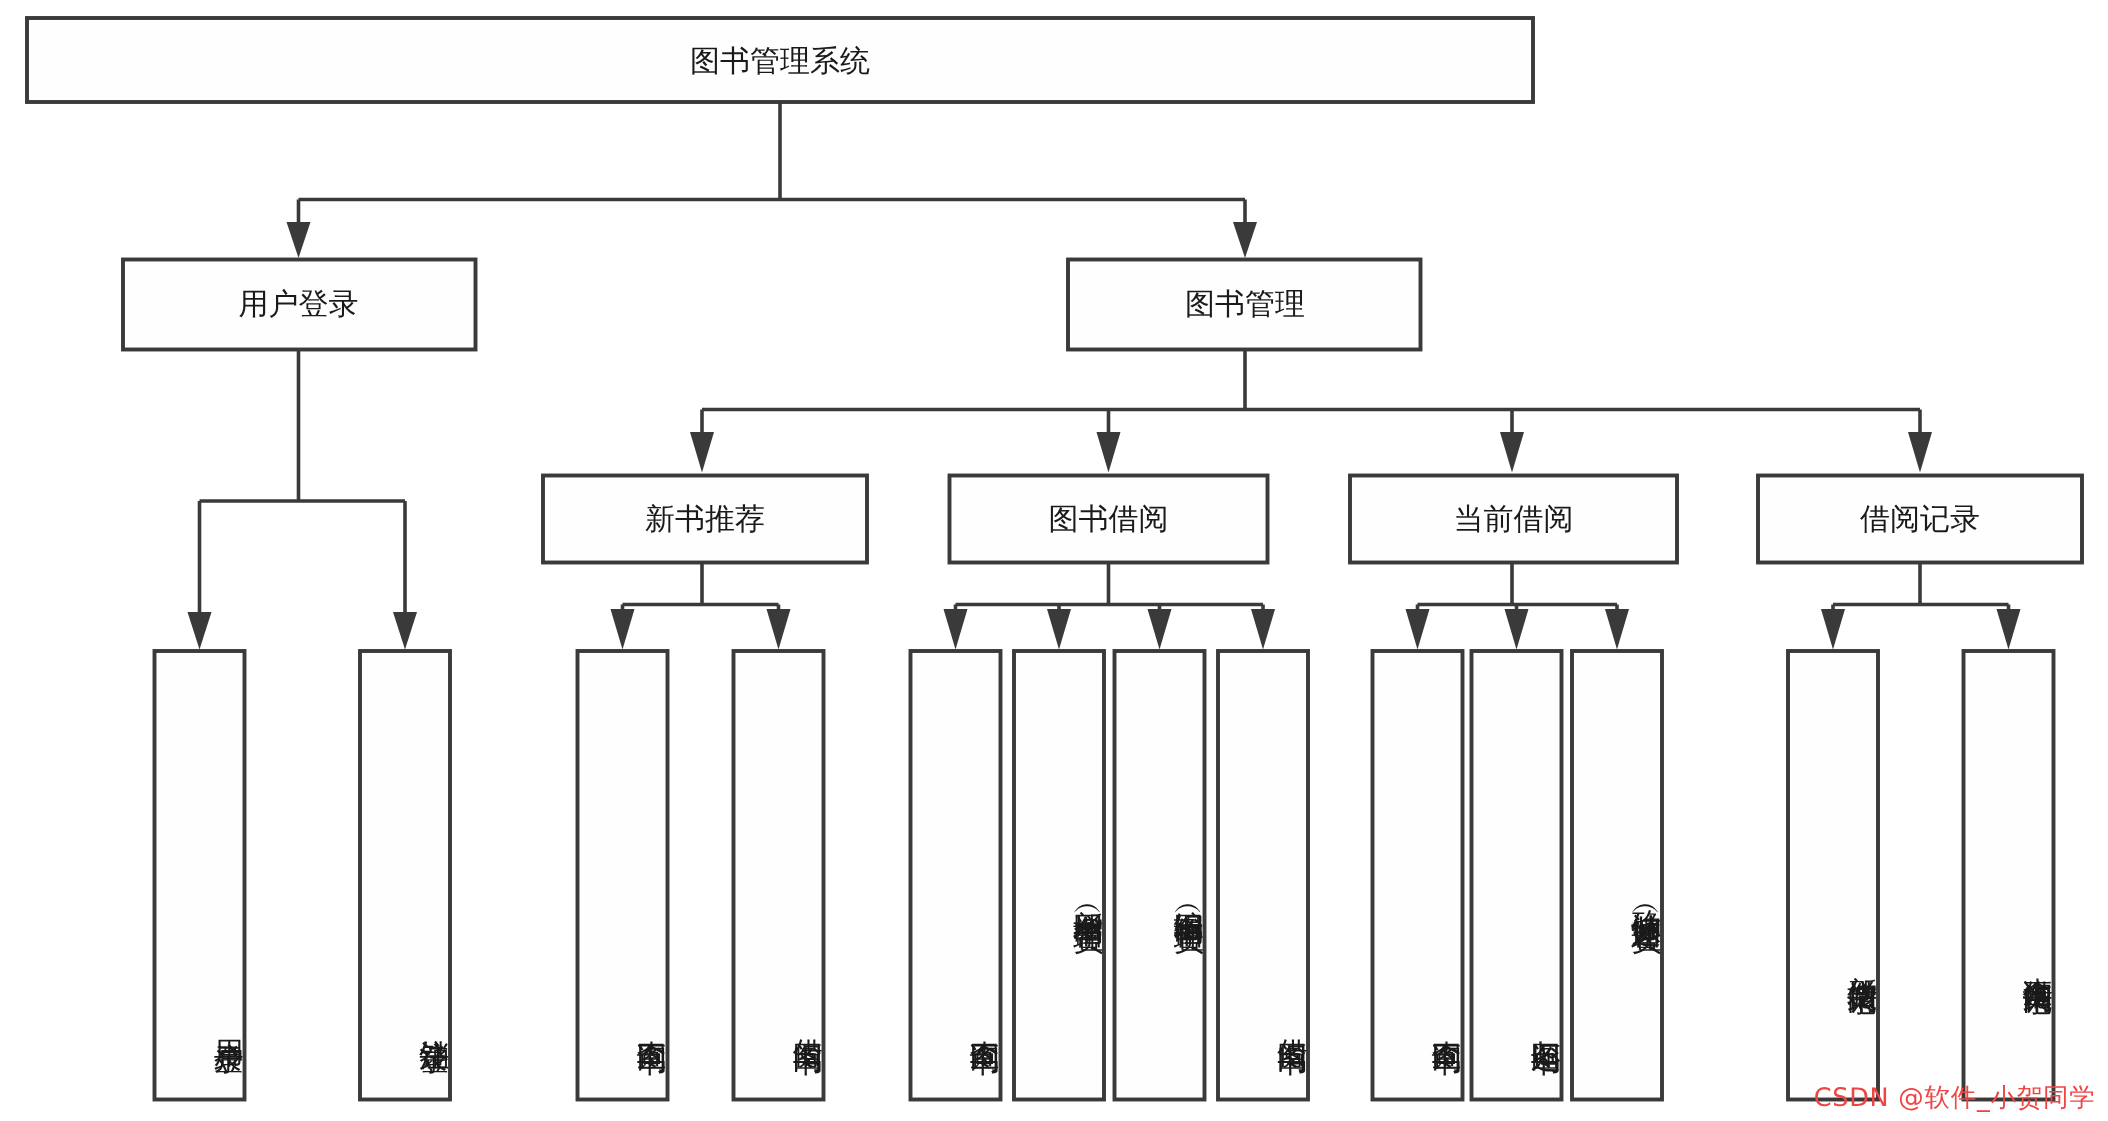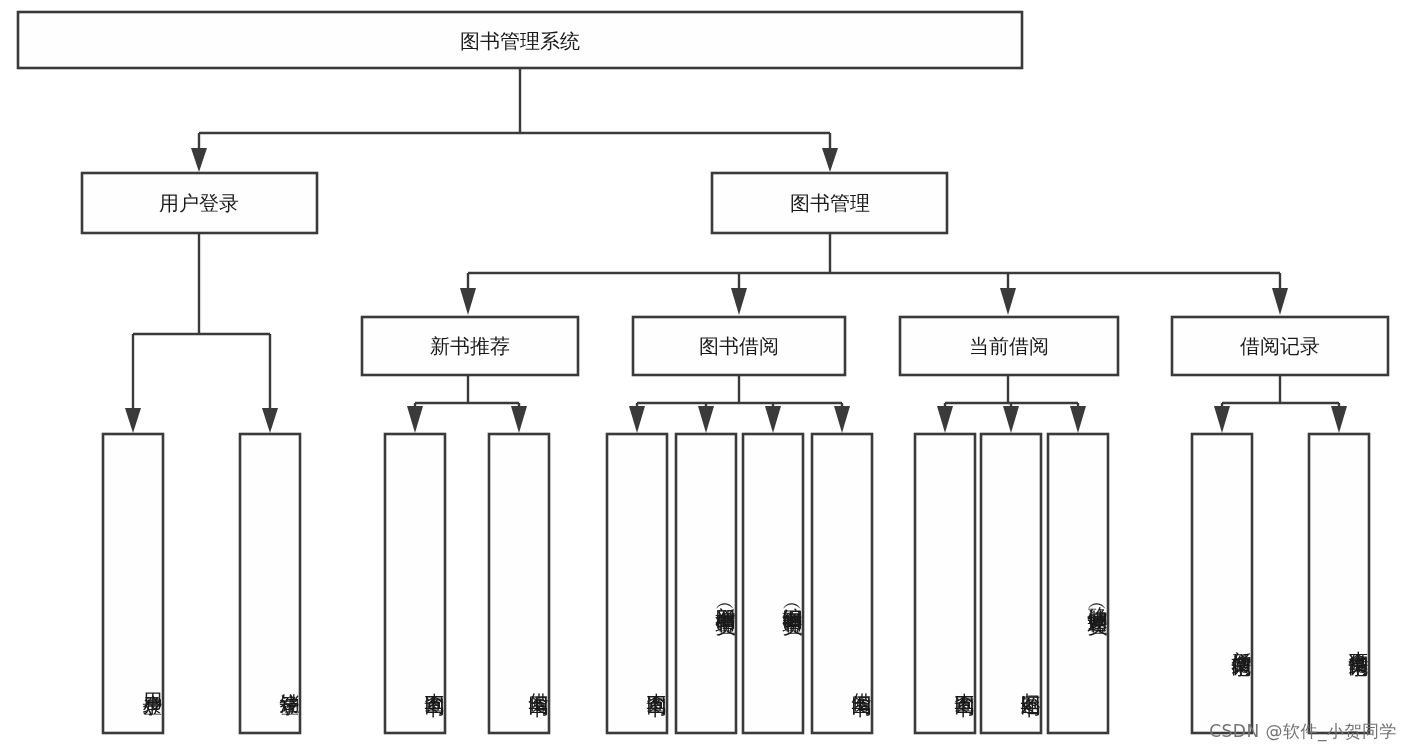--- a/index.html
+++ b/index.html
@@ -63,21 +63,21 @@
     justify-content: center;
     white-space: nowrap;
     pointer-events: none;
   }
   .watermark {
     position: absolute;
     right: 8px;
     bottom: 4px;
     font-family: "DejaVu Sans", "Liberation Sans", sans-serif;
     font-size: 17px;
-    color: #737373;
+    color: #ef4444;
     white-space: nowrap;
     letter-spacing: 0.5px;
   }
 </style>
 </head>
 <body>
 
 <div id="diagram-root">
 
   <svg class="diagram-svg" viewBox="0 0 1405 747">

